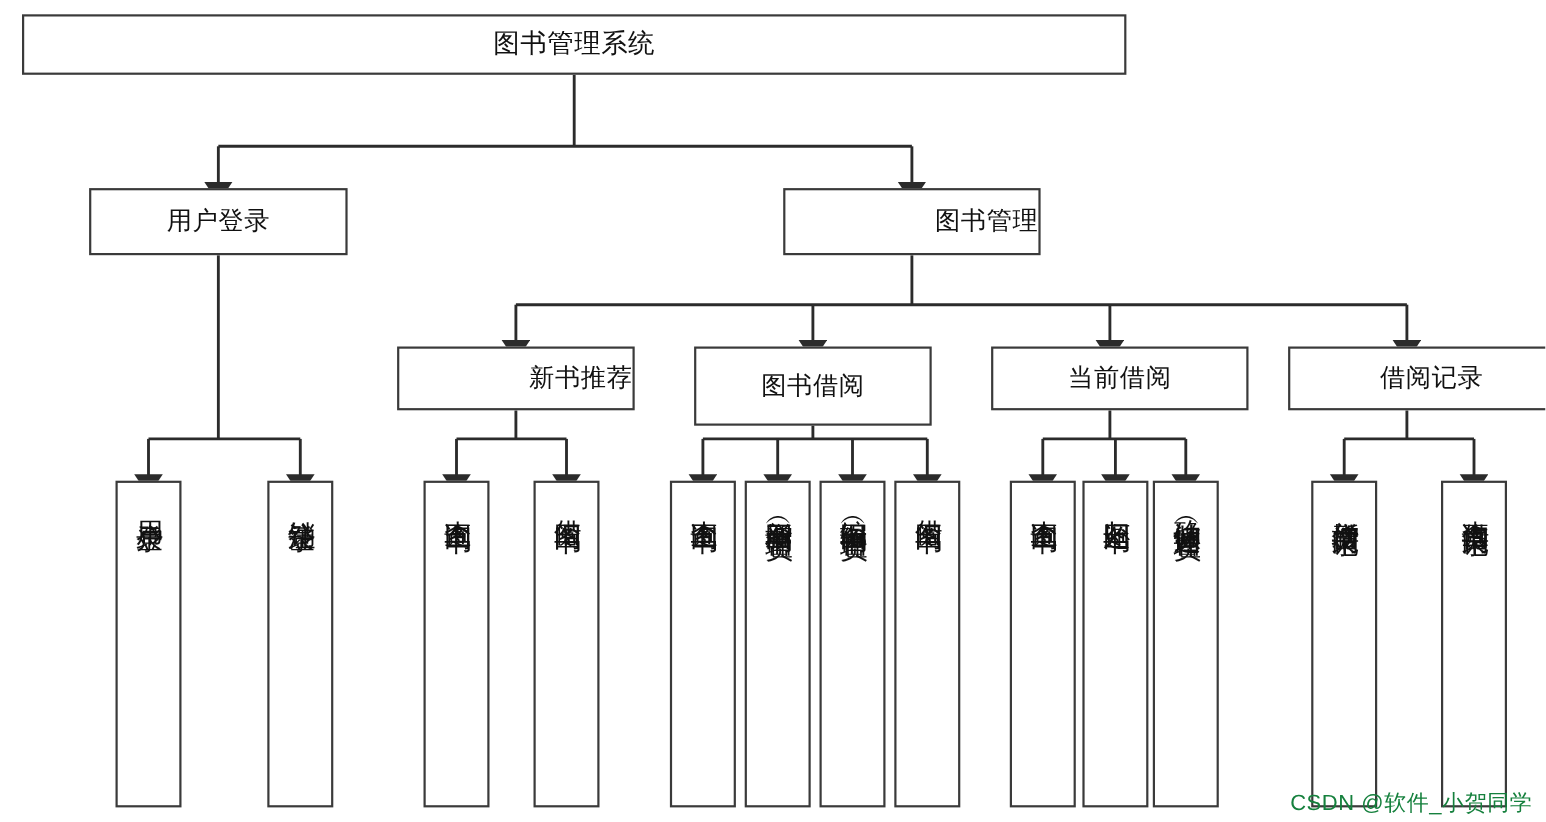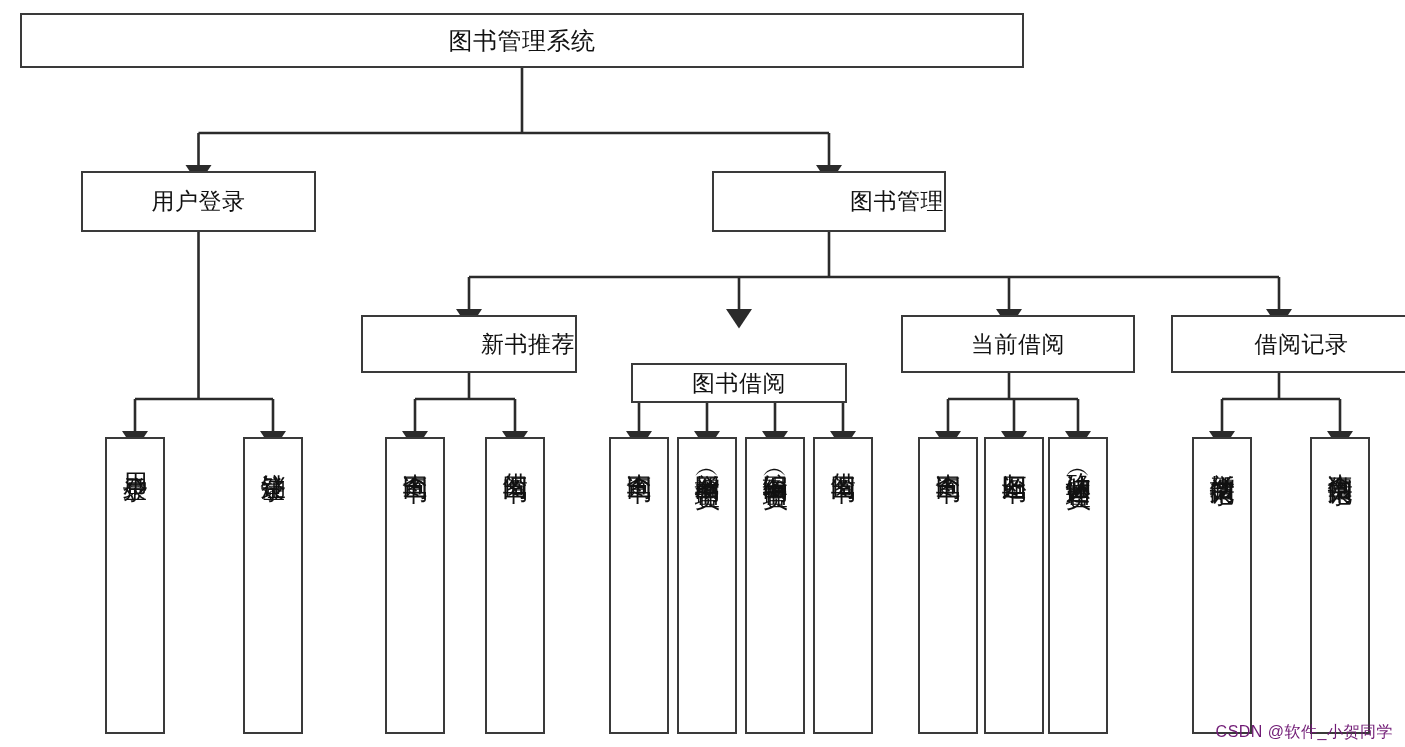--- a/index.html
+++ b/index.html
@@ -33,20 +33,21 @@
     align-items: center;
     justify-content: center;
     color: #111111;
     z-index: 2;
   }
   .node-label {
     display: block;
     text-align: center;
     line-height: 1.15;
     white-space: nowrap;
+    font-family: Liberation Serif, serif;
   }
   .node.horiz .node-label {
     font-size: 23px;
     letter-spacing: 0.5px;
   }
   .node.vert {
     align-items: flex-start;
     padding-top: 14px;
   }
   .node.vert .node-label {
@@ -56,22 +57,22 @@
     line-height: 1.18;
     letter-spacing: 2px;
   }
   .node.root .node-label {
     font-size: 24px;
   }
   #watermark {
     position: absolute;
     right: 12px;
     bottom: 4px;
-    font-size: 16px;
-    color: #701a75;
+    font-size: 20px;
+    color: #15803d;
     letter-spacing: 0.5px;
     z-index: 3;
     white-space: nowrap;
     user-select: none;
   }
 </style>
 </head>
 <body>
 
 <div id="canvas">
@@ -124,21 +125,21 @@
       </div>
       <div class="node horiz" style="left: 81px; top: 171px; width: 235px; height: 61px;">
         <span class="node-label">用户登录</span>
       </div>
       <div class="node horiz" style="left: 712px; top: 171px; width: 234px; height: 61px; justify-content: flex-end;">
         <span class="node-label">图书管理</span>
       </div>
       <div class="node horiz" style="left: 361px; top: 315px; width: 216px; height: 58px; justify-content: flex-end;">
         <span class="node-label">新书推荐</span>
       </div>
-      <div class="node horiz" style="left: 631px; top: 315px; width: 216px; height: 40px; margin-top: 48px;">
+      <div class="node horiz" style="left: 631px; top: 315px; width: 216px; height: 72px;">
         <span class="node-label">图书借阅</span>
       </div>
       <div class="node horiz" style="left: 901px; top: 315px; width: 234px; height: 58px;">
         <span class="node-label">当前借阅</span>
       </div>
       <div class="node horiz" style="left: 1171px; top: 315px; width: 261px; height: 58px;">
         <span class="node-label">借阅记录</span>
       </div>
       <div class="node vert" style="left: 105px; top: 437px; width: 60px; height: 297px;">
         <span class="node-label">用户登录</span>

